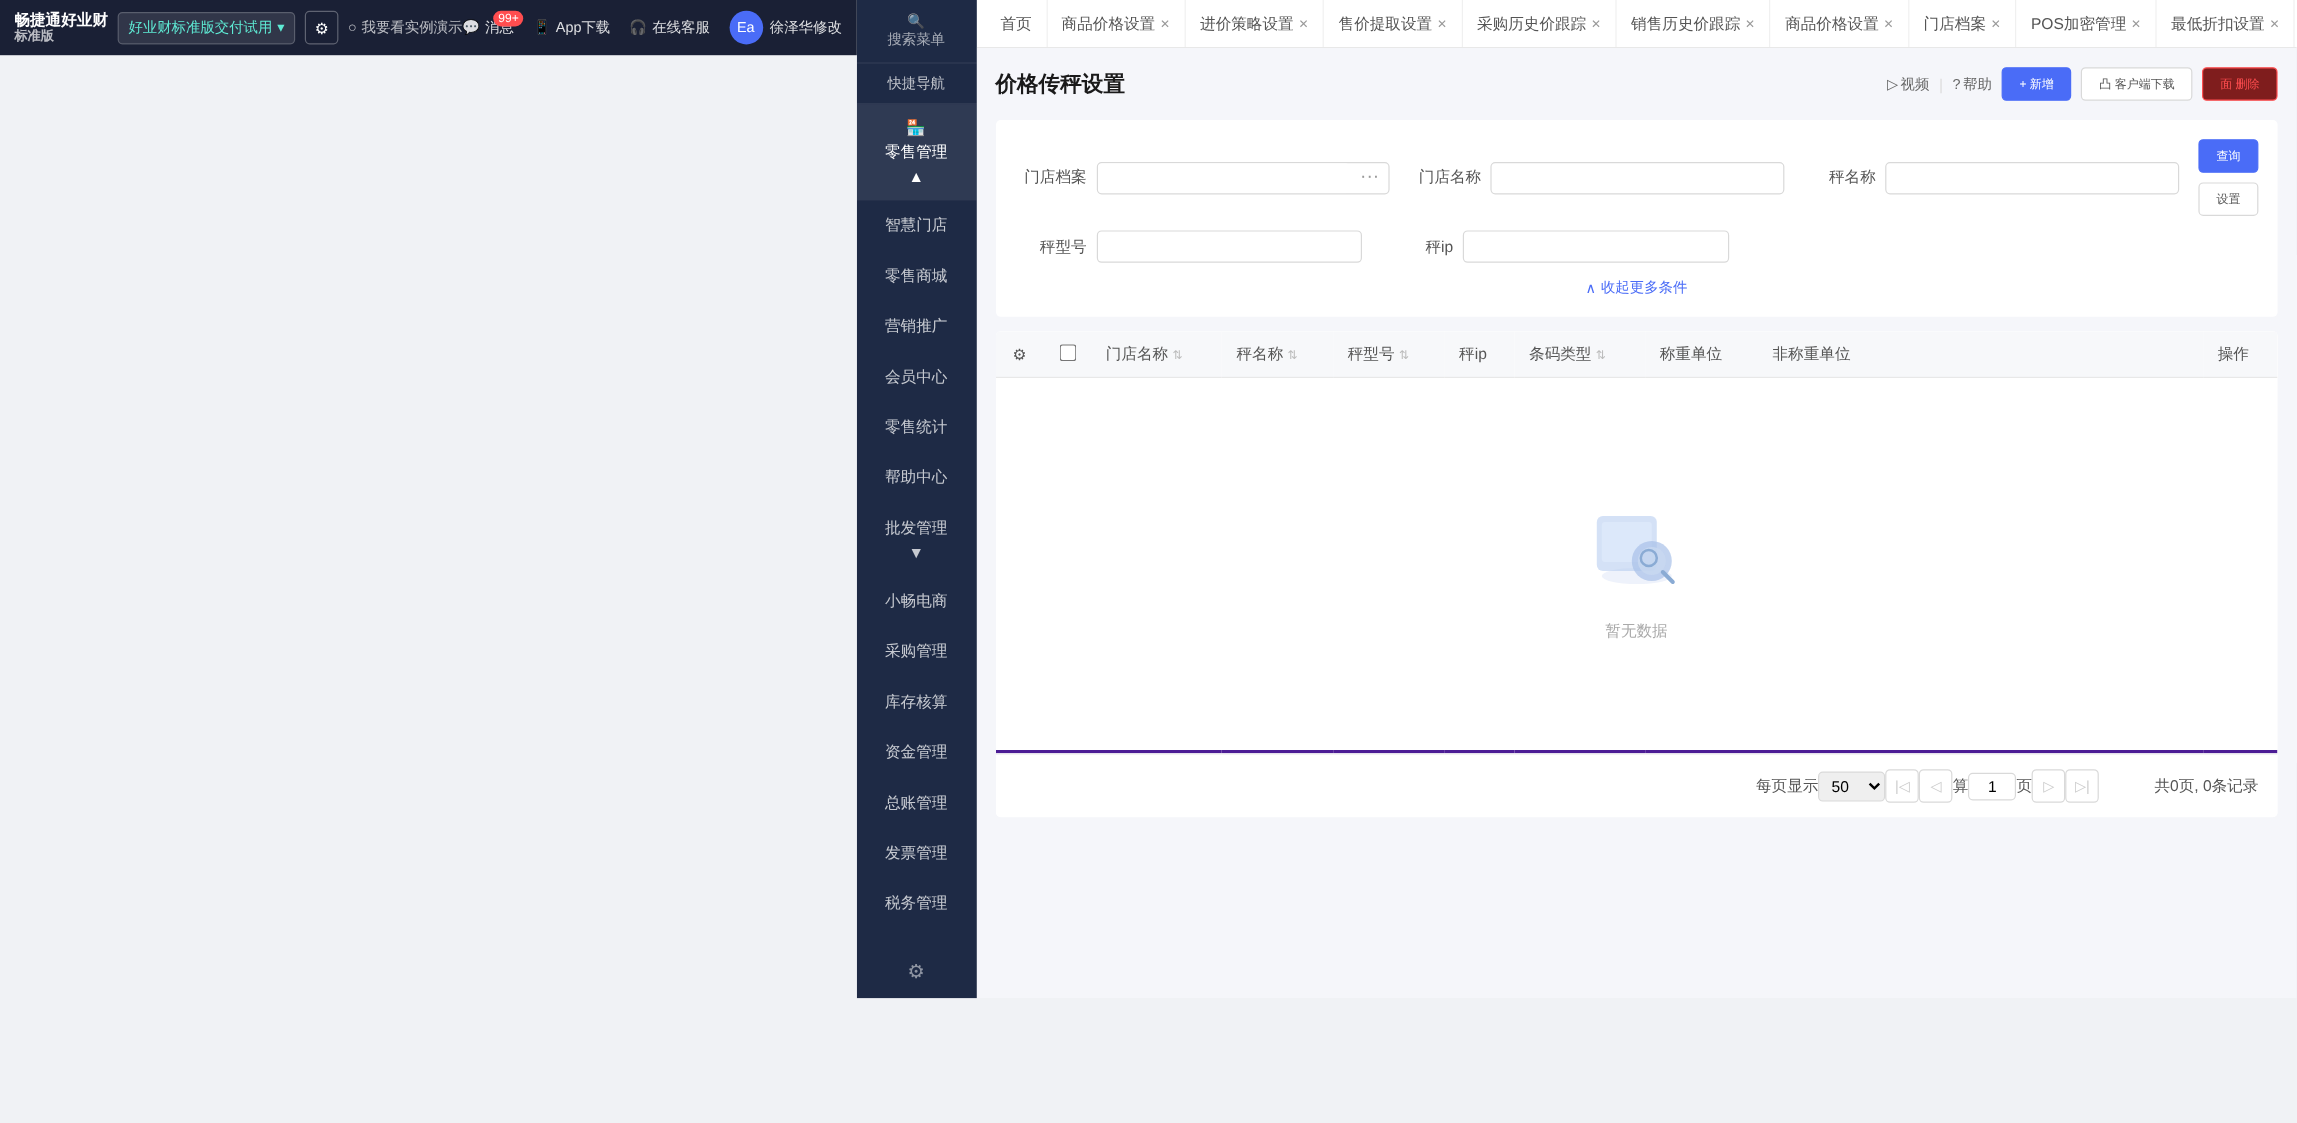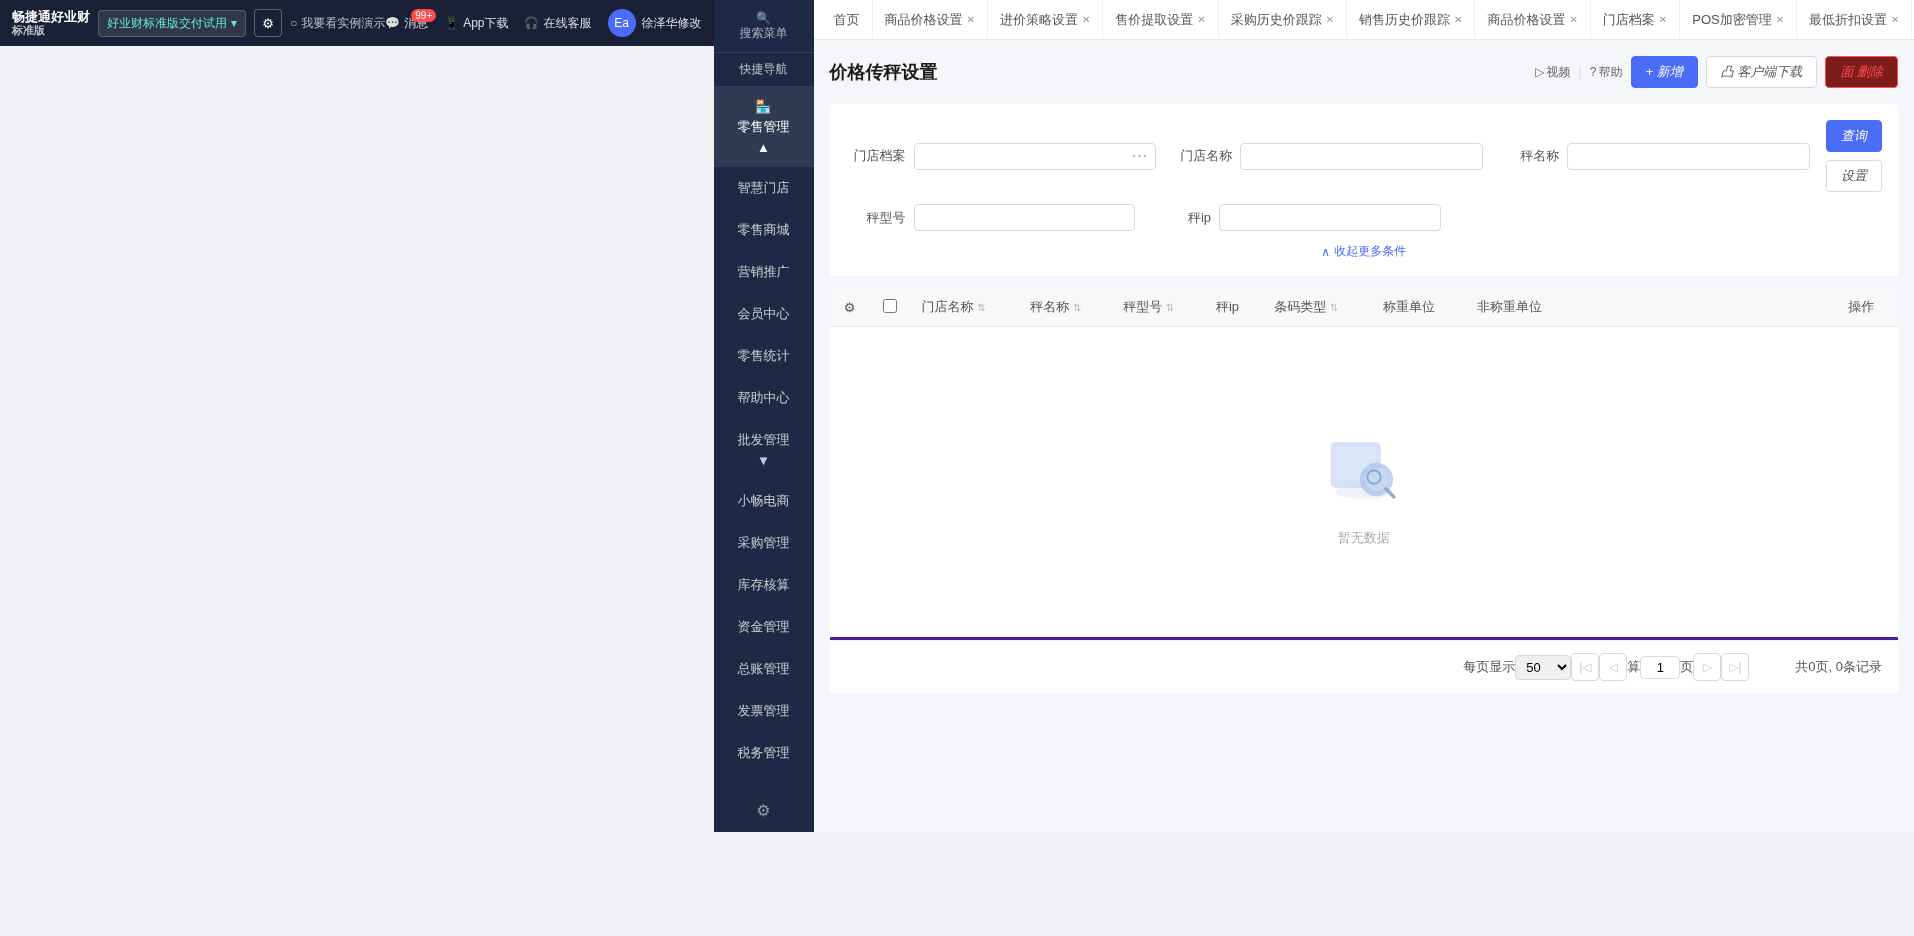--- a/index.html
+++ b/index.html
@@ -43,21 +43,21 @@
     .tab-bar-actions { margin-left: auto; display: flex; align-items: center; gap: 4px; flex-shrink: 0; }
     .tab-bar-btn { width: 28px; height: 28px; display: flex; align-items: center; justify-content: center; cursor: pointer; color: #666; font-size: 14px; }
 
     
     .page-content { flex: 1; overflow: auto; padding: 16px; background: #f5f6fa; }
     .page-header { display: flex; align-items: center; justify-content: space-between; margin-bottom: 16px; }
     .page-title { font-size: 18px; font-weight: bold; color: #1a1a1a; }
     .page-actions { display: flex; align-items: center; gap: 8px; }
     .action-link { color: #666; font-size: 12px; cursor: pointer; display: flex; align-items: center; gap: 2px; }
     .sep { color: #ddd; }
-    .btn { padding: 6px 14px; border-radius: 4px; font-size: 13px; cursor: pointer; border: 1px solid transparent; display: flex; align-items: center; gap: 4px; font-style: italic; }
+    .btn { padding: 6px 14px; border-radius: 4px; font-size: 10px; cursor: pointer; border: 1px solid transparent; display: flex; align-items: center; gap: 4px; }
     .btn-primary { background: #4a6cf7; color: #fff; border-color: #4a6cf7; }
     .btn-default { background: #fff; color: #555; border-color: #d9d9d9; }
     .btn-danger { background: #7f1d1d; color: #ff4d4f; border-color: #ff4d4f; }
 
     
     .filter-card { background: #fff; border-radius: 4px; padding: 16px; margin-bottom: 12px; }
     .filter-row { display: flex; align-items: center; gap: 16px; margin-bottom: 12px; }
     .filter-group { display: flex; align-items: center; gap: 8px; flex: 1; }
     .filter-label { font-size: 13px; color: #555; white-space: nowrap; min-width: 60px; text-align: right; }
     .filter-input { flex: 1; border: 1px solid #d9d9d9; border-radius: 4px; padding: 5px 8px; font-size: 13px; color: #333; outline: none; }

